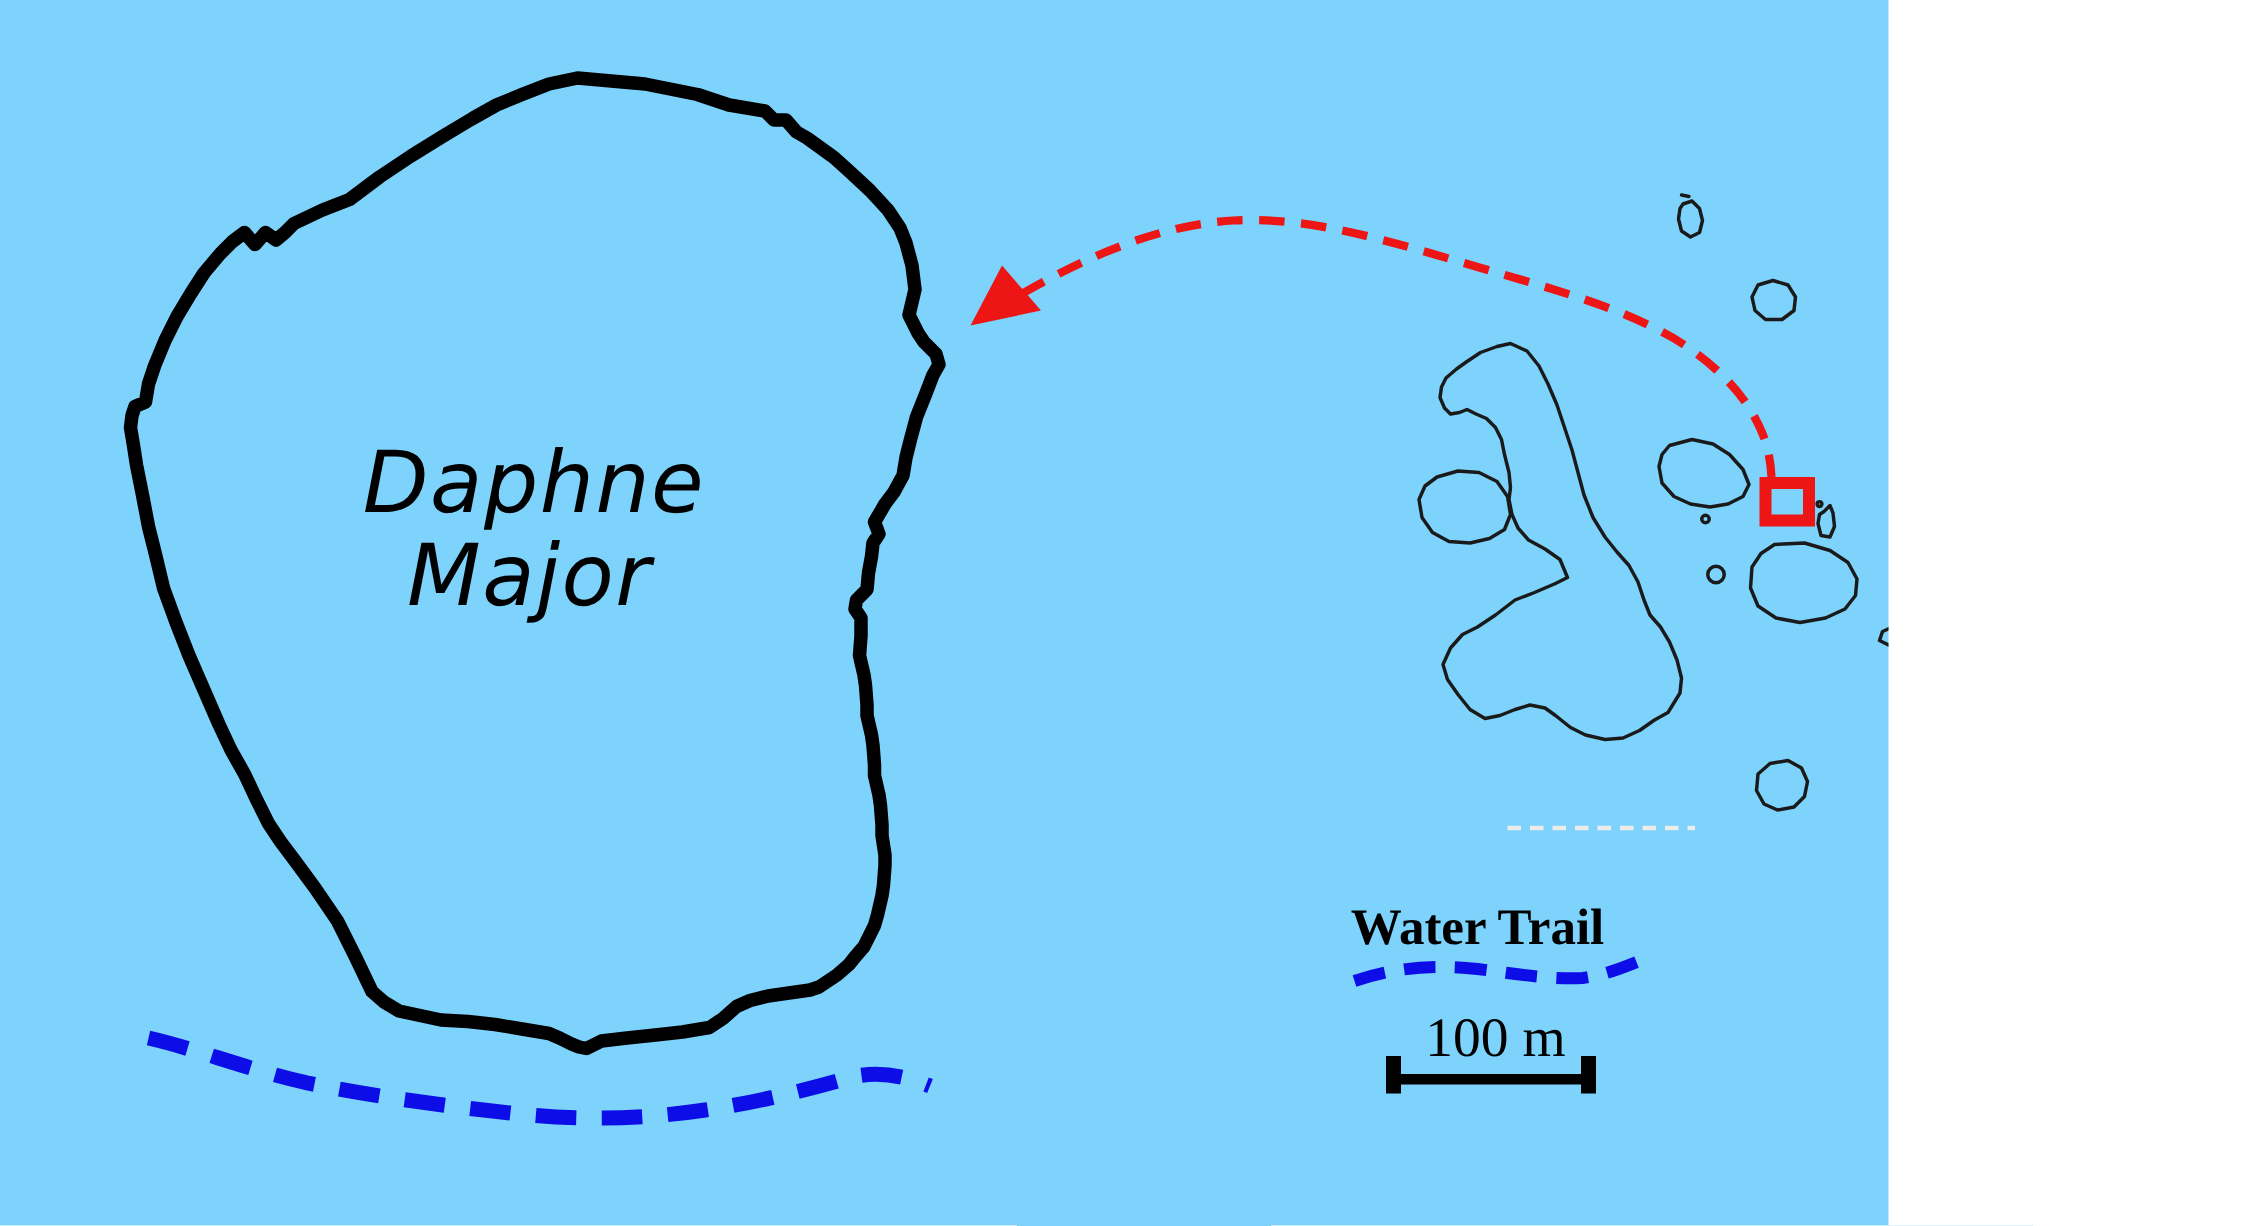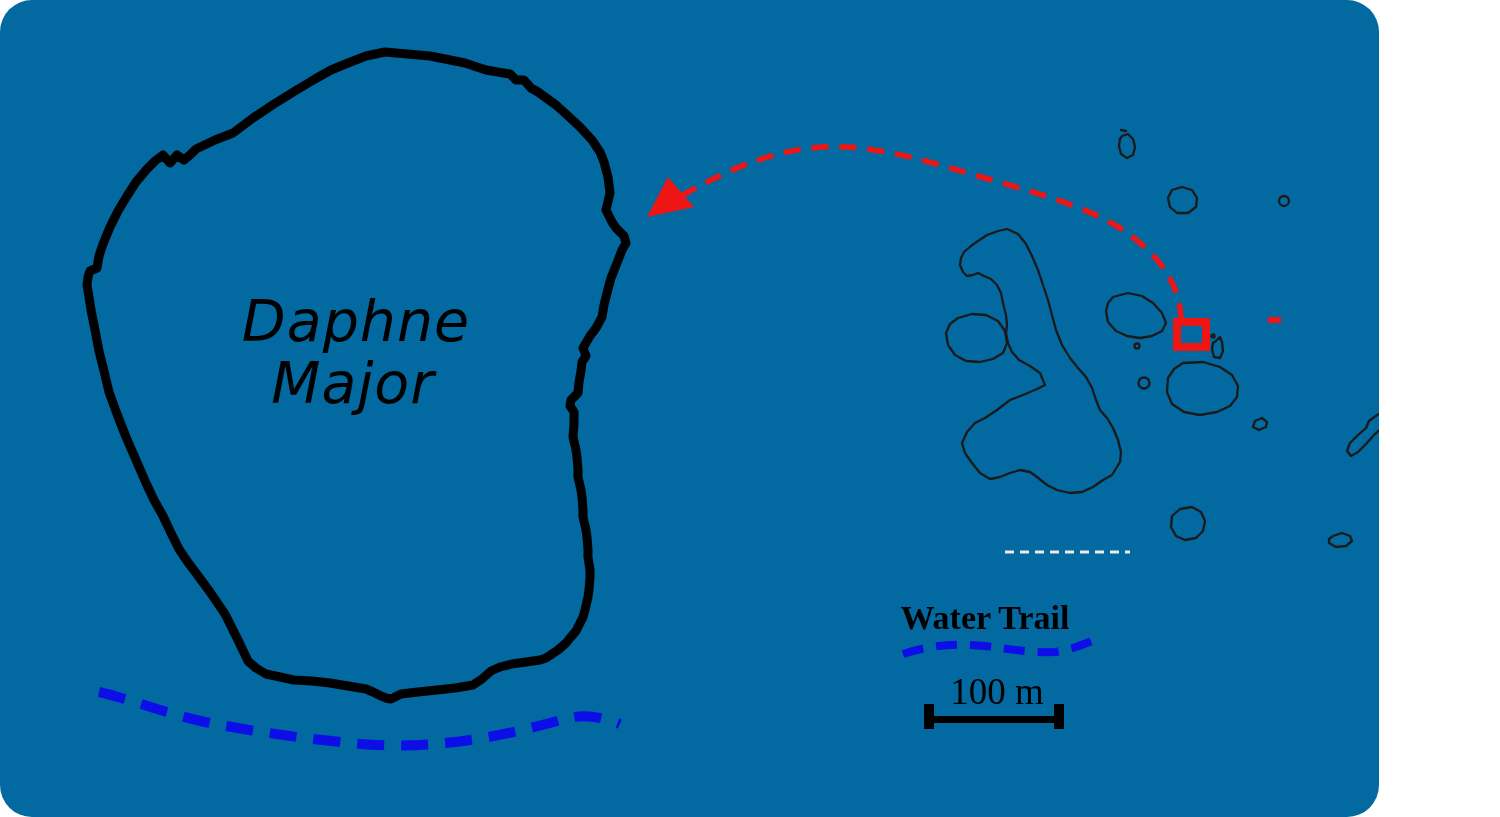--- a/index.html
+++ b/index.html
@@ -3,25 +3,24 @@
 <meta charset="utf-8">
 <style>
   html, body {
     margin: 0;
     padding: 0;
     background: #ffffff;
     font-family: "Liberation Sans", sans-serif;
   }
   .stage {
     position: relative;
-    width: 1379px;
+    width: 1259px;
     height: 817px;
-    background: #0369a1;
+    background: #7dd3fc;
     overflow: hidden;
-    border-radius: 32px;
   }
   svg { display: block; }
   .island-label {
     font-family: "DejaVu Sans", sans-serif;
     font-style: italic;
     font-size: 57px;
     fill: #000000;
     letter-spacing: 1px;
   }
   .legend-title {

